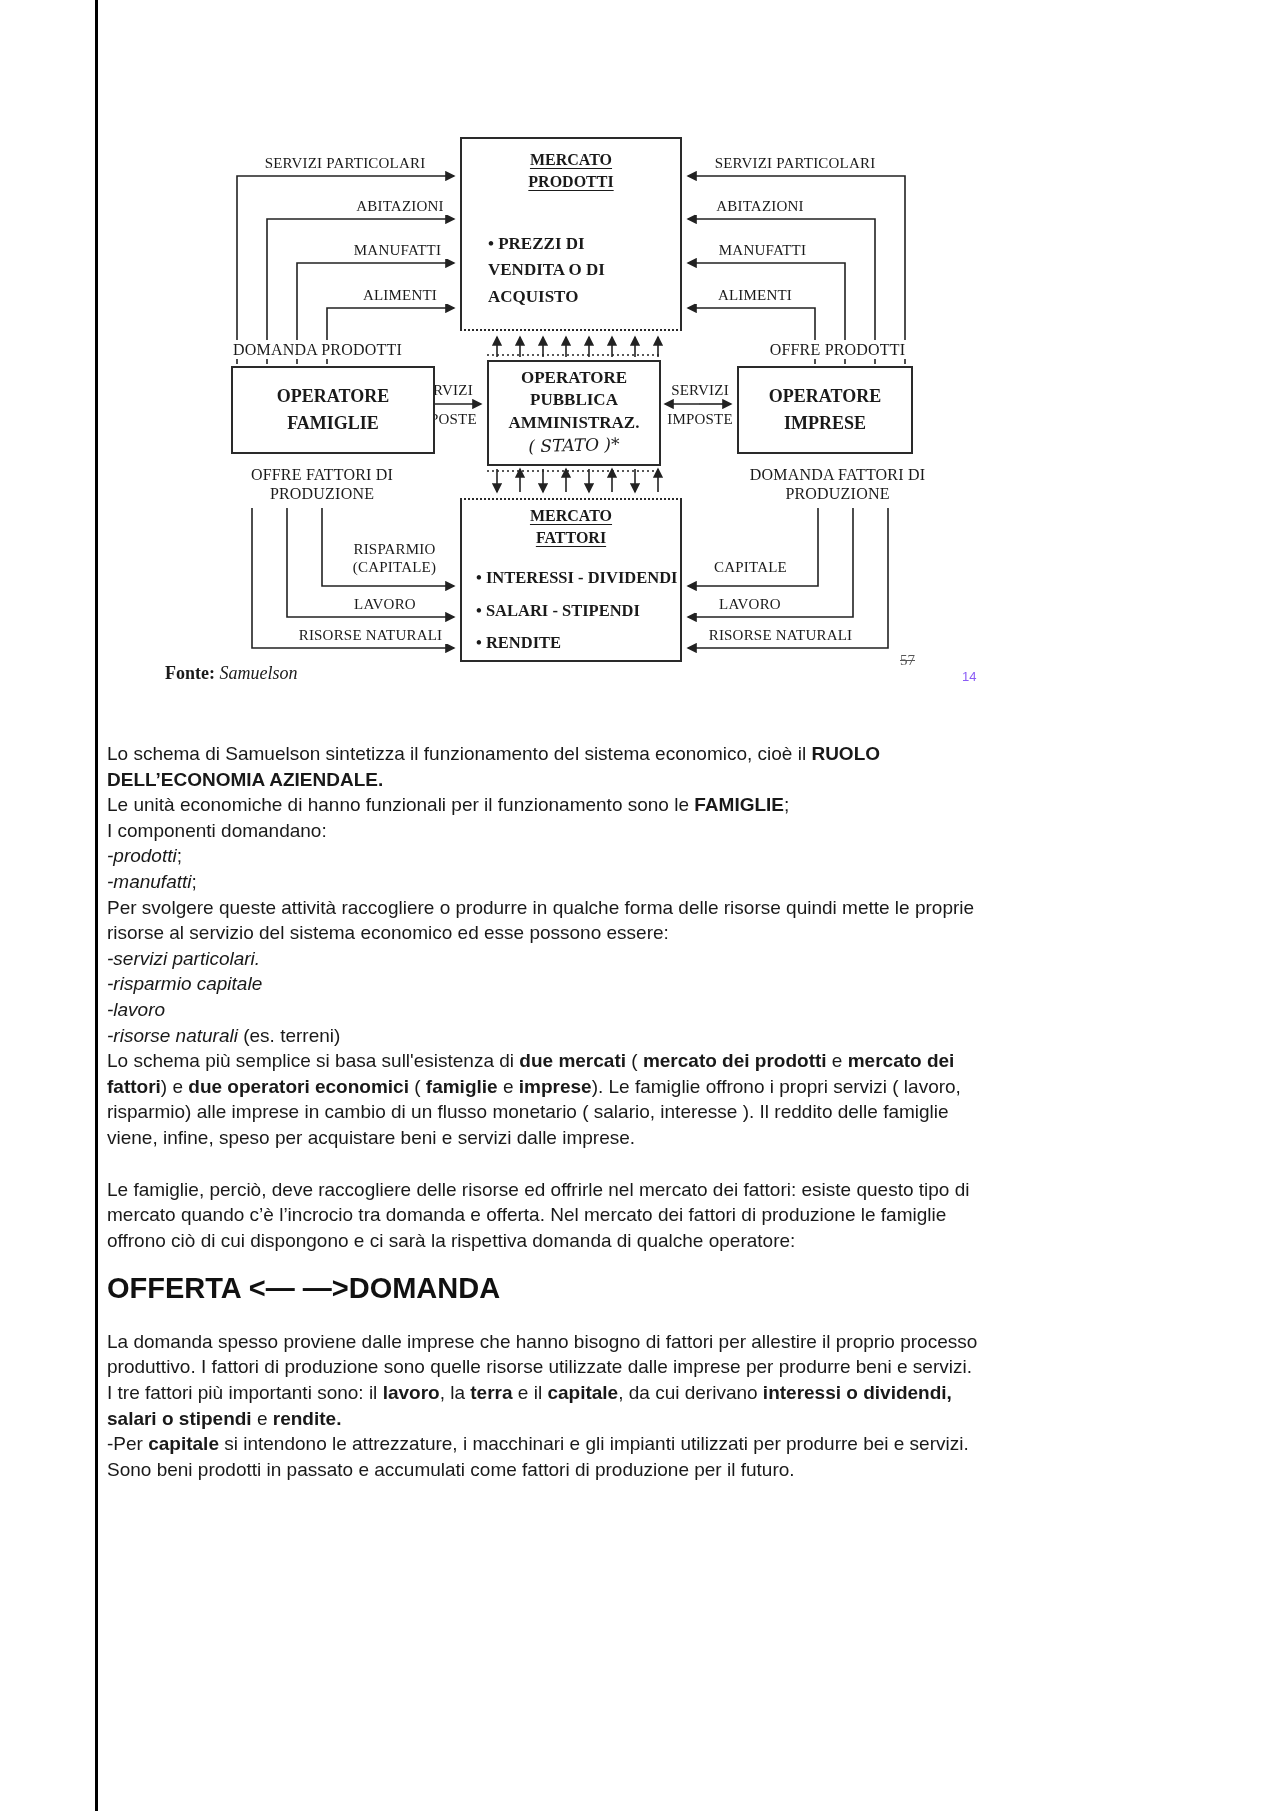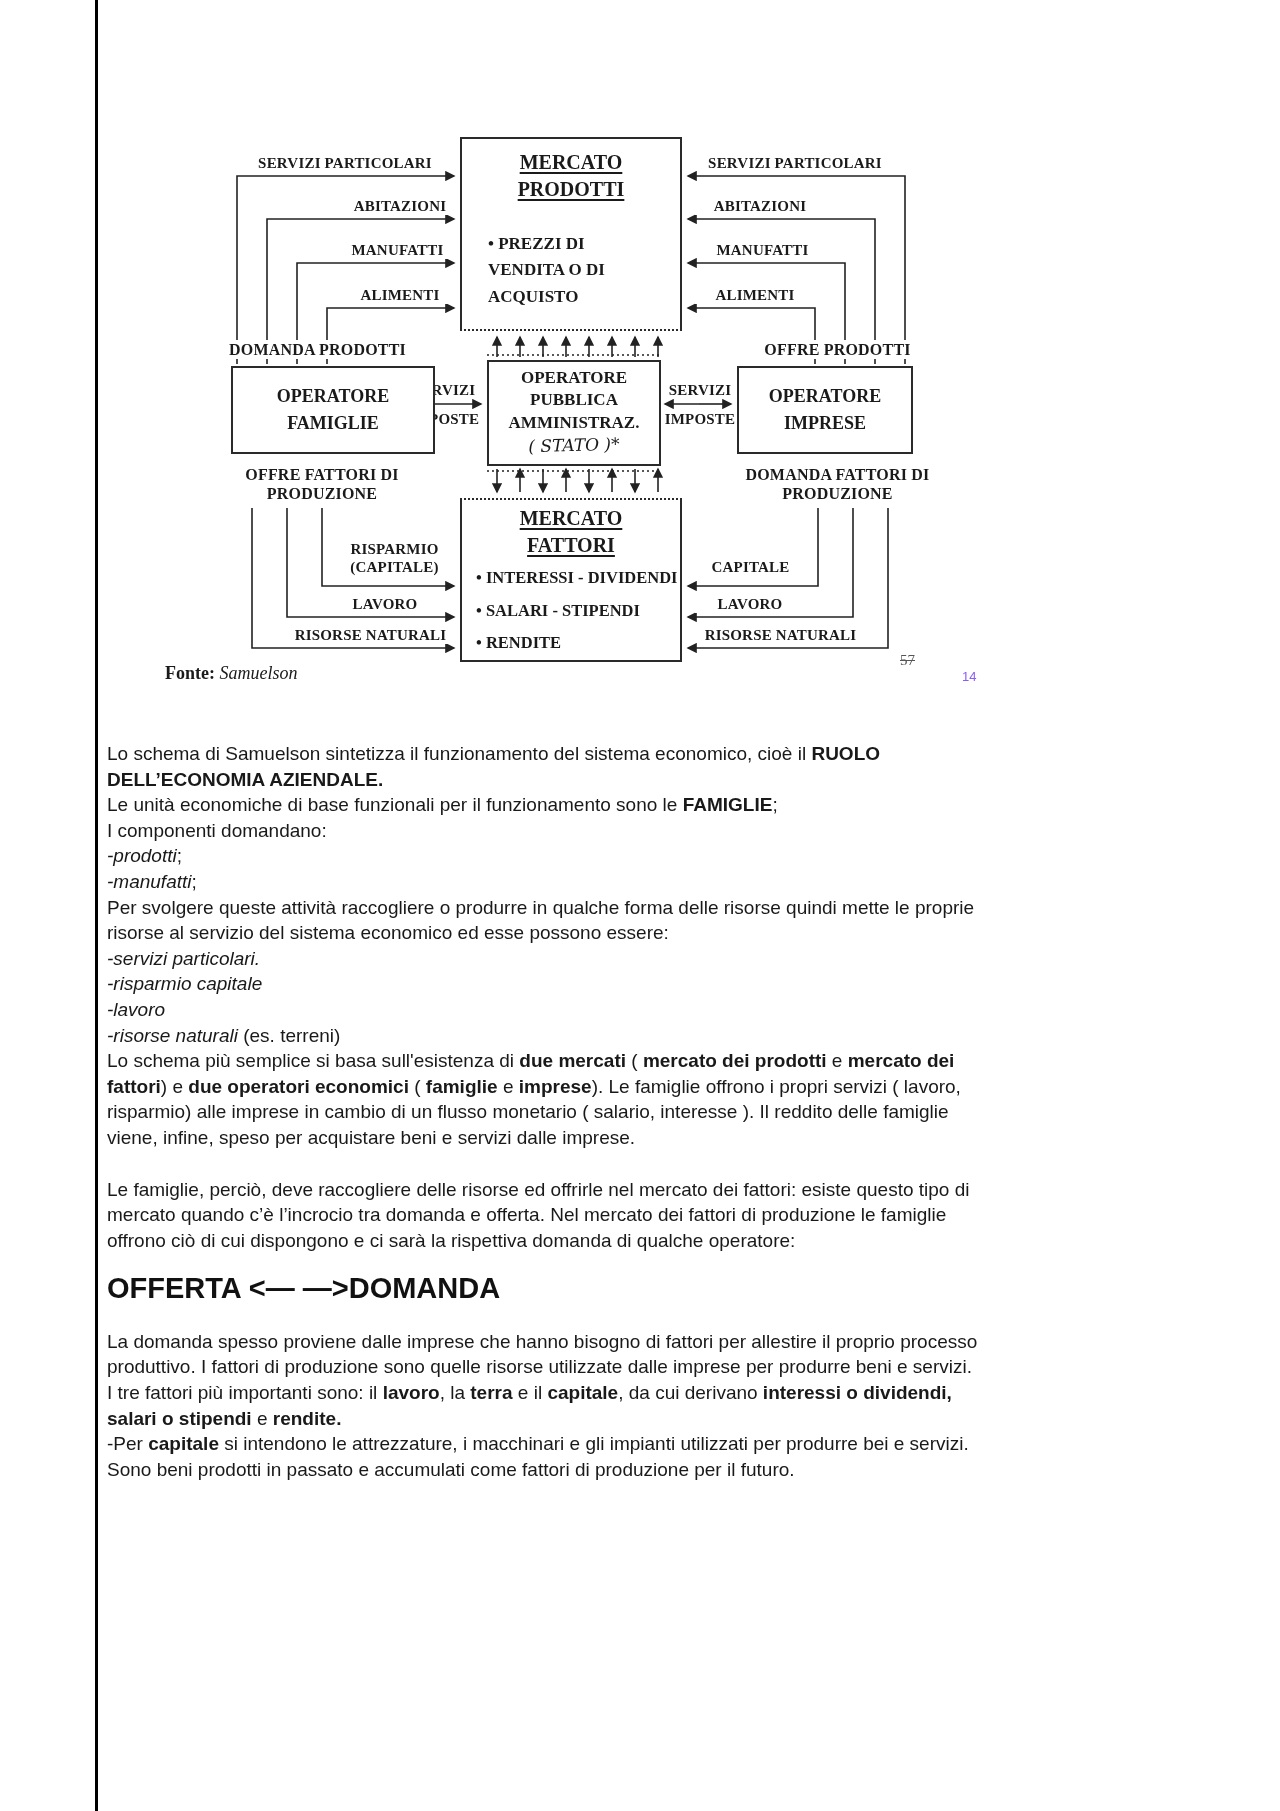--- a/index.html
+++ b/index.html
@@ -7,30 +7,30 @@
   body {
     position:relative; background:#ffffff; overflow:hidden;
     font-family:"Liberation Sans", sans-serif; color:#191919;
   }
   .scan-line { position:absolute; left:95px; top:0; width:3px; height:1811px; background:#000; }
 
   
   .diagram { position:absolute; left:0; top:0; width:1280px; height:720px;
              font-family:"Liberation Serif", serif; color:#1a1a1a; }
   .wires { position:absolute; left:0; top:0; }
-  .lbl { position:absolute; text-align:center; font-size:15px; font-weight:bold;
+  .lbl { position:absolute; text-align:center; font-size:15px; font-weight:normal;
          line-height:1.2; background:#fff; letter-spacing:0.2px; }
   .lbl-lg { font-size:16px; }
   .box { position:absolute; border:2px solid #2a2a2a; background:#fff; text-align:center; }
   .box.mp { left:460px; top:137px; width:222px; height:194px; border-bottom:2px dotted #2a2a2a; }
   .box.mf { left:460px; top:498px; width:222px; height:164px; border-top:2px dotted #2a2a2a; }
   .box.fam { left:231px; top:366px; width:204px; height:88px; }
   .box.pub { left:487px; top:360px; width:174px; height:106px; }
   .box.imp { left:737px; top:366px; width:176px; height:88px; }
-  .big-title { font-size:20px; font-weight:bold; text-decoration:underline;
+  .big-title { font-size:16px; font-weight:bold; text-decoration:underline;
                text-underline-offset:3px; line-height:1.35; margin:10px auto 0; width:150px; }
   .mf .big-title { margin-top:5px; width:140px; }
   .mp-bullet { position:absolute; left:26px; top:92px; width:142px; text-align:left;
                font-size:17px; font-weight:bold; line-height:1.55; }
   .mf-bullet { position:absolute; left:14px; text-align:left; font-size:16.5px; font-weight:bold; }
   .op-title { font-size:18px; font-weight:bold; line-height:1.5; padding-top:15px; }
   .op-title-sm { font-size:17px; font-weight:bold; line-height:1.32; padding-top:5px; }
   .stato-note { font-family:"DejaVu Serif", serif; font-style:italic; font-size:17px;
                 margin-top:1px; transform:rotate(-1.5deg); }
   .fonte { position:absolute; left:165px; top:663px; font-size:18px; }
@@ -164,21 +164,21 @@
   <div class="fonte">
     <span class="f-label">Fonte:</span>
     <span class="f-value">Samuelson</span>
   </div>
   <div class="struck">57</div>
   <div class="pagenum">14</div>
 </div>
 
 <div class="content">
   <p><span>Lo schema di Samuelson sintetizza il funzionamento del sistema economico, cioè il </span><span style="font-weight: bold;">RUOLO DELL’ECONOMIA AZIENDALE.</span></p>
-  <p><span>Le unità economiche di base funzionali per il funzionamento sono le </span><span style="font-weight: bold;">FAMIGLIE</span><span>;</span></p>
+  <p><span>Le unità economiche di hanno funzionali per il funzionamento sono le </span><span style="font-weight: bold;">FAMIGLIE</span><span>;</span></p>
   <p><span>I componenti domandano:</span></p>
   <p><span style="font-style: italic;">-prodotti</span><span>;</span></p>
   <p><span style="font-style: italic; text-align: right;">-manufatti</span><span>;</span></p>
   <p><span>Per svolgere queste attività raccogliere o produrre in qualche forma delle risorse quindi mette le proprie risorse al servizio del sistema economico ed esse possono essere:</span></p>
   <p><span style="font-style: italic;">-servizi particolari.</span></p>
   <p><span style="font-style: italic;">-risparmio capitale</span></p>
   <p><span style="font-style: italic;">-lavoro</span></p>
   <p><span style="font-style: italic;">-risorse naturali</span><span> (es. terreni)</span></p>
   <p><span>Lo schema più semplice si basa sull'esistenza di </span><span style="font-weight: bold;">due mercati</span><span> ( </span><span style="font-weight: bold;">mercato dei prodotti</span><span> e </span><span style="font-weight: bold;">mercato dei fattori</span><span>) e </span><span style="font-weight: bold;">due operatori economici</span><span> ( </span><span style="font-weight: bold;">famiglie</span><span> e </span><span style="font-weight: bold;">imprese</span><span>). Le famiglie offrono i propri servizi ( lavoro, risparmio) alle imprese in cambio di un flusso monetario ( salario, interesse ). Il reddito delle famiglie viene, infine, speso per acquistare beni e servizi dalle imprese.</span></p>
   <p class="sp"><span>Le famiglie, perciò, deve raccogliere delle risorse ed offrirle nel mercato dei fattori: esiste questo tipo di mercato quando c’è l’incrocio tra domanda e offerta. Nel mercato dei fattori di produzione le famiglie offrono ciò di cui dispongono e ci sarà la rispettiva domanda di qualche operatore:</span></p>

